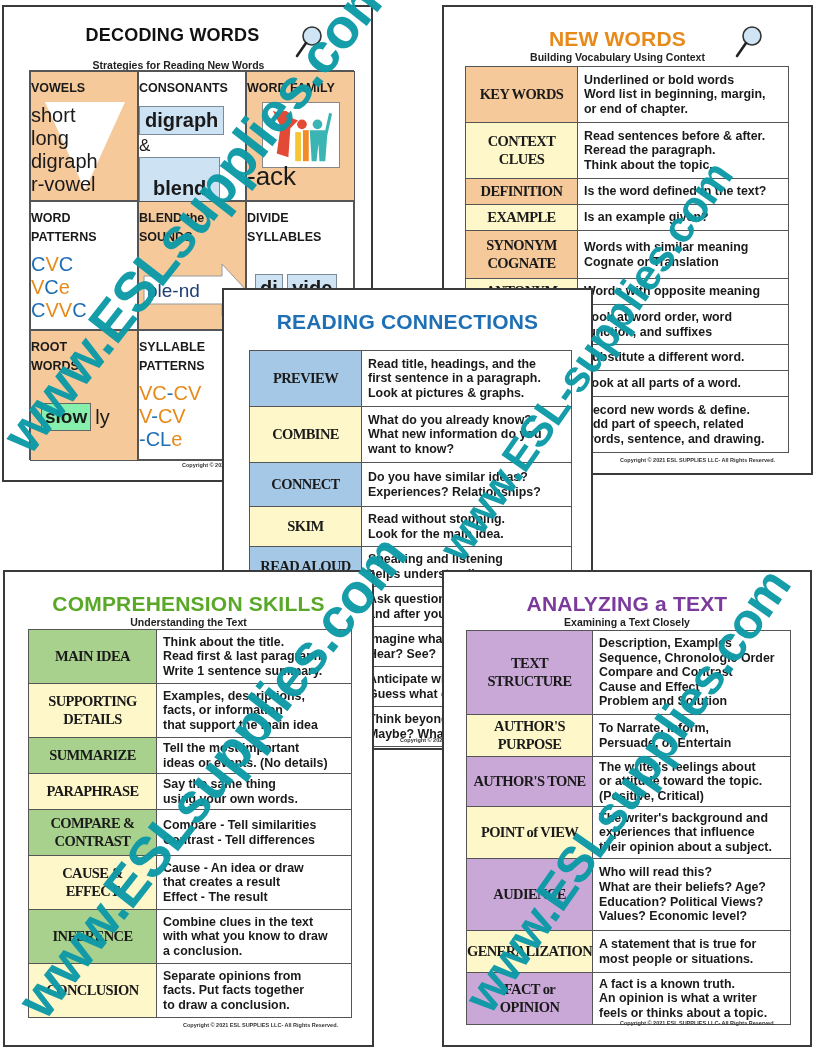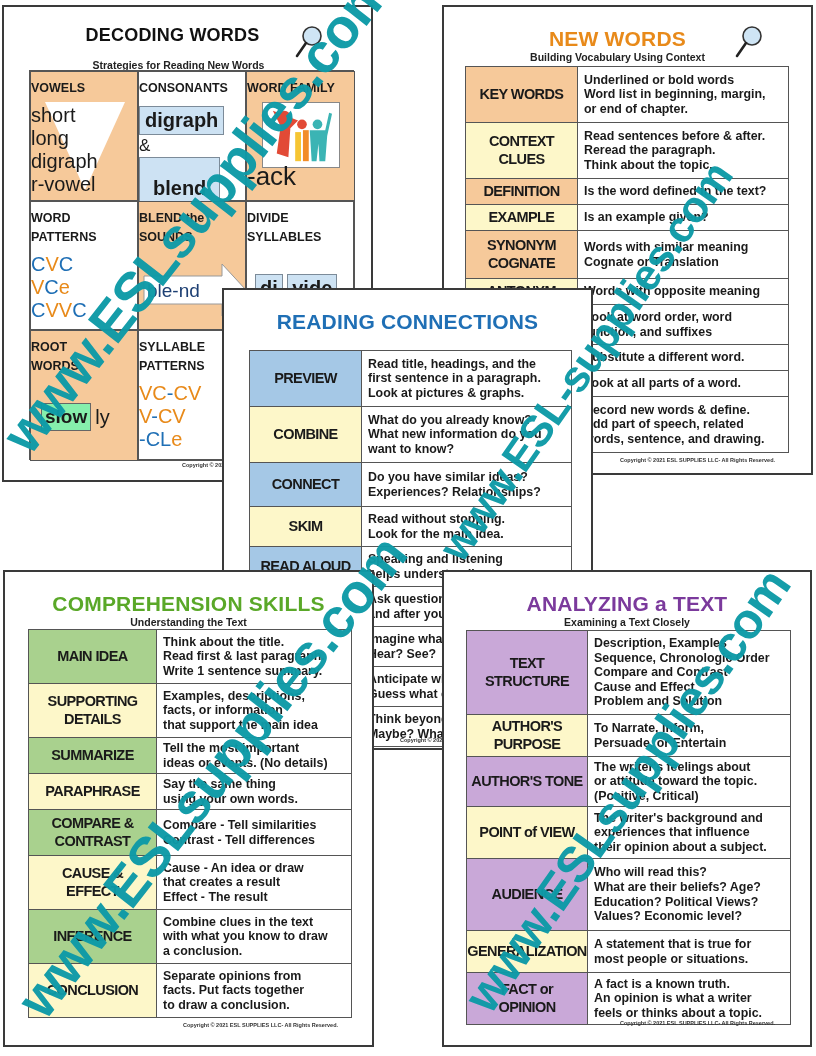--- a/index.html
+++ b/index.html
@@ -29,21 +29,21 @@
       position: absolute; width: 30px; height: 40px;
     }
     table.t {
       position: absolute; border-collapse: collapse;
     }
     table.t td {
       border: 1.3px solid #555; vertical-align: middle;
     }
     table.t td.term {
       text-align: center; font-weight: bold; font-size: 14.5px;
-      font-family: Liberation Sans, sans-serif;
+      font-family: Liberation Serif, serif;
       letter-spacing: -0.6px; line-height: 1.22;
     }
     table.t td.desc {
       padding: 2px 6px; font-weight: bold; font-size: 12.4px; line-height: 1.18;
       background: #fff; white-space: pre-line;
     }
 
     
     .grid {
       position: absolute; left: 25px; top: 63px; width: 325px; height: 390px;

